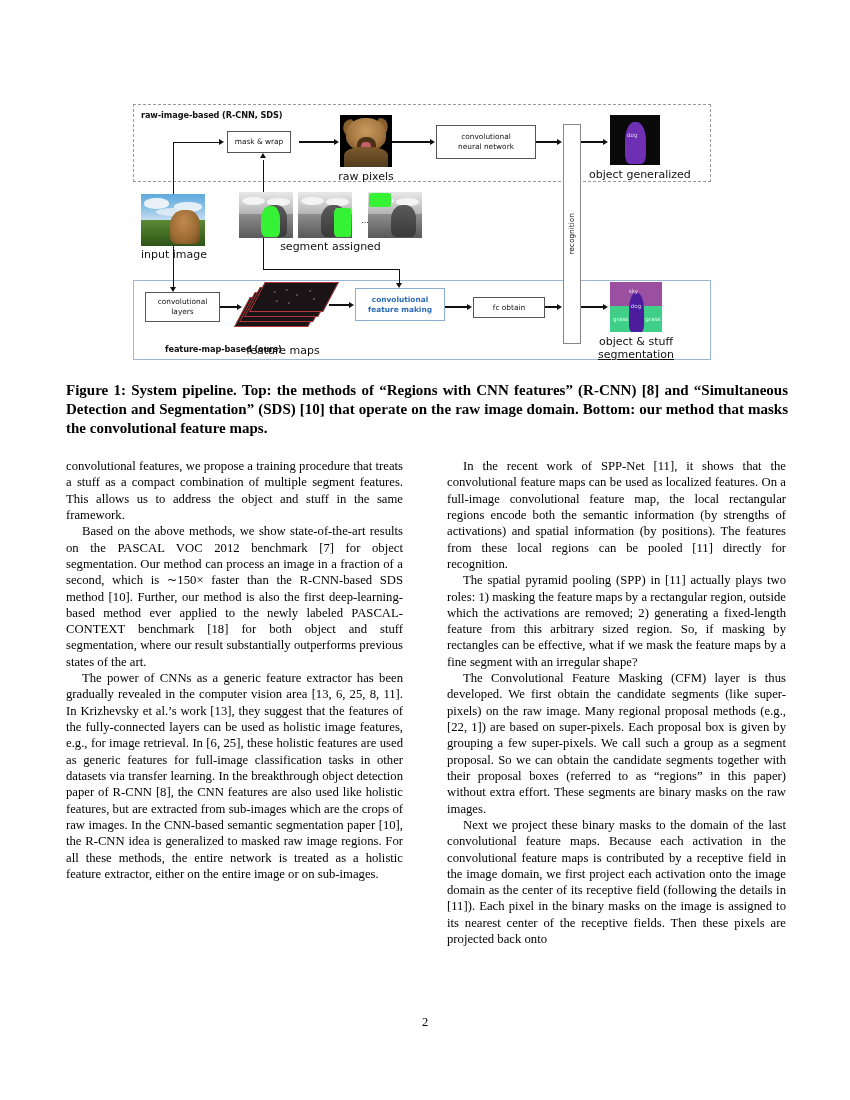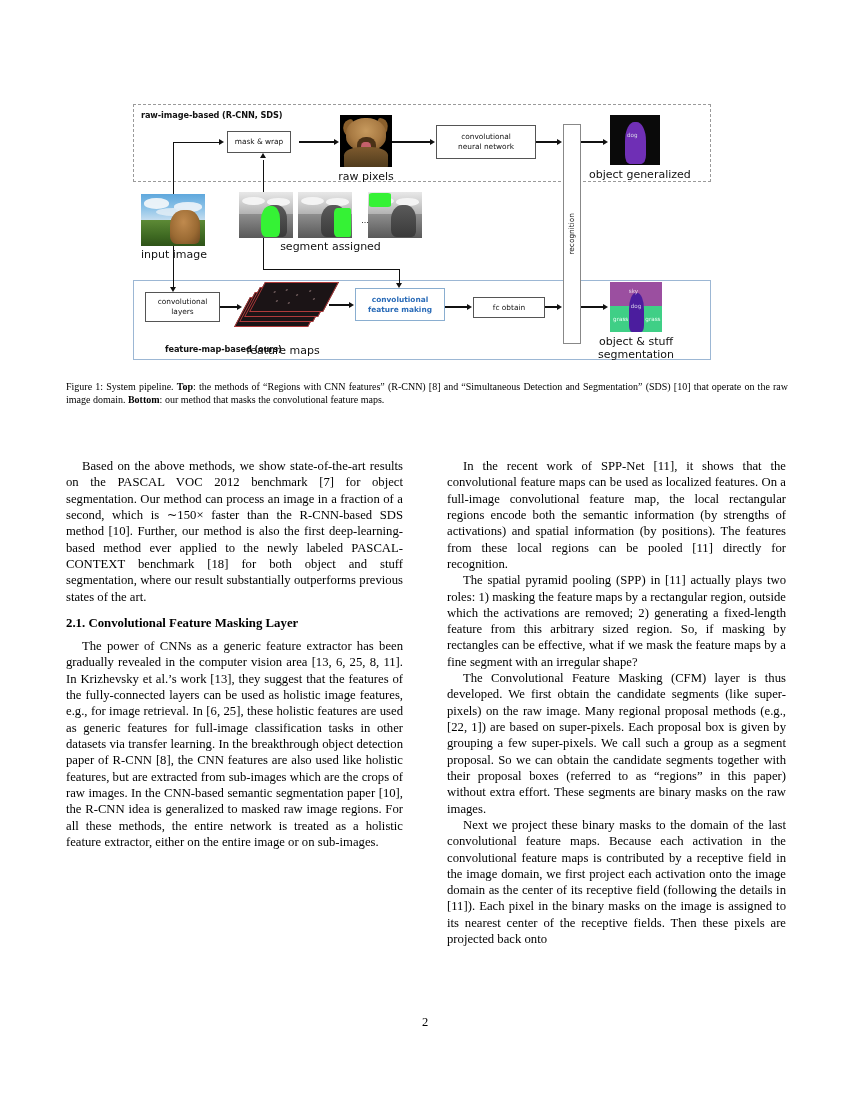--- a/index.html
+++ b/index.html
@@ -241,24 +241,25 @@
     border-right: 3.2px solid transparent;
     border-bottom: 5px solid #111;
   }
 
   
   #figure-caption {
     position: absolute;
     left: 66px;
     top: 381px;
     width: 722px;
-    font-size: 10px;
+    font-size: 15px;
     line-height: 1.27;
     text-align: justify;
     text-justify: inter-word;
+    font-weight: bold;
   }
 
   
   #col-left {
     position: absolute;
     left: 66px;
     top: 458px;
     width: 337px;
   }
   #col-right {
@@ -455,32 +456,32 @@
     <div class="img" id="img-stuffseg">
       <div class="stuff-sky"></div>
       <div class="stuff-grass"></div>
       <div class="stuff-dog"></div>
       <div class="seg-text" style="left:36%; top:12%; color:#e6d4ea;">sky</div>
       <div class="seg-text" style="left:40%; top:42%; color:#d9d2ee;">dog</div>
       <div class="seg-text" style="left:6%; top:68%; color:#e8fff2;">grass</div>
       <div class="seg-text" style="left:68%; top:68%; color:#e8fff2;">grass</div>
     </div>
     <div class="caption-sm" style="left:460px; top:231px; width:86px;">object &amp; stuff</div>
-    <div class="caption-sm" style="left:460px; top:244px; width:86px;">segmentation</div>
+    <div class="caption-sm" style="left:460px; top:244px; width:86px;text-decoration:underline;">segmentation</div>
 
   </div>
 
   <div id="figure-caption">
     <span>Figure 1:</span>
     System pipeline. <b>Top</b>: the methods of “Regions with CNN features” (R-CNN) [8] and “Simultaneous Detection and Segmentation” (SDS) [10] that operate on the raw image domain. <b>Bottom</b>: our method that masks the convolutional feature maps.
   </div>
 
   <div id="col-left">
+    <p class="para noindent">convolutional features, we propose a training procedure that treats a stuff as a compact combination of multiple segment features. This allows us to address the object and stuff in the same framework.</p>
     <p class="para">Based on the above methods, we show state-of-the-art results on the PASCAL VOC 2012 benchmark [7] for object segmentation. Our method can process an image in a fraction of a second, which is ∼150× faster than the R-CNN-based SDS method [10]. Further, our method is also the first deep-learning-based method ever applied to the newly labeled PASCAL-CONTEXT benchmark [18] for both object and stuff segmentation, where our result substantially outperforms previous states of the art.</p>
-    <h3 class="subsec">2.1. Convolutional Feature Masking Layer</h3>
     <p class="para">The power of CNNs as a generic feature extractor has been gradually revealed in the computer vision area [13, 6, 25, 8, 11]. In Krizhevsky et al.’s work [13], they suggest that the features of the fully-connected layers can be used as holistic image features, e.g., for image retrieval. In [6, 25], these holistic features are used as generic features for full-image classification tasks in other datasets via transfer learning. In the breakthrough object detection paper of R-CNN [8], the CNN features are also used like holistic features, but are extracted from sub-images which are the crops of raw images. In the CNN-based semantic segmentation paper [10], the R-CNN idea is generalized to masked raw image regions. For all these methods, the entire network is treated as a holistic feature extractor, either on the entire image or on sub-images.</p>
   </div>
 
   <div id="col-right">
     <p class="para">In the recent work of SPP-Net [11], it shows that the convolutional feature maps can be used as localized features. On a full-image convolutional feature map, the local rectangular regions encode both the semantic information (by strengths of activations) and spatial information (by positions). The features from these local regions can be pooled [11] directly for recognition.</p>
     <p class="para">The spatial pyramid pooling (SPP) in [11] actually plays two roles: 1) masking the feature maps by a rectangular region, outside which the activations are removed; 2) generating a fixed-length feature from this arbitrary sized region. So, if masking by rectangles can be effective, what if we mask the feature maps by a fine segment with an irregular shape?</p>
     <p class="para">The Convolutional Feature Masking (CFM) layer is thus developed. We first obtain the candidate segments (like super-pixels) on the raw image. Many regional proposal methods (e.g., [22, 1]) are based on super-pixels. Each proposal box is given by grouping a few super-pixels. We call such a group as a segment proposal. So we can obtain the candidate segments together with their proposal boxes (referred to as “regions” in this paper) without extra effort. These segments are binary masks on the raw images.</p>
     <p class="para">Next we project these binary masks to the domain of the last convolutional feature maps. Because each activation in the convolutional feature maps is contributed by a receptive field in the image domain, we first project each activation onto the image domain as the center of its receptive field (following the details in [11]). Each pixel in the binary masks on the image is assigned to its nearest center of the receptive fields. Then these pixels are projected back onto</p>
   </div>
 

